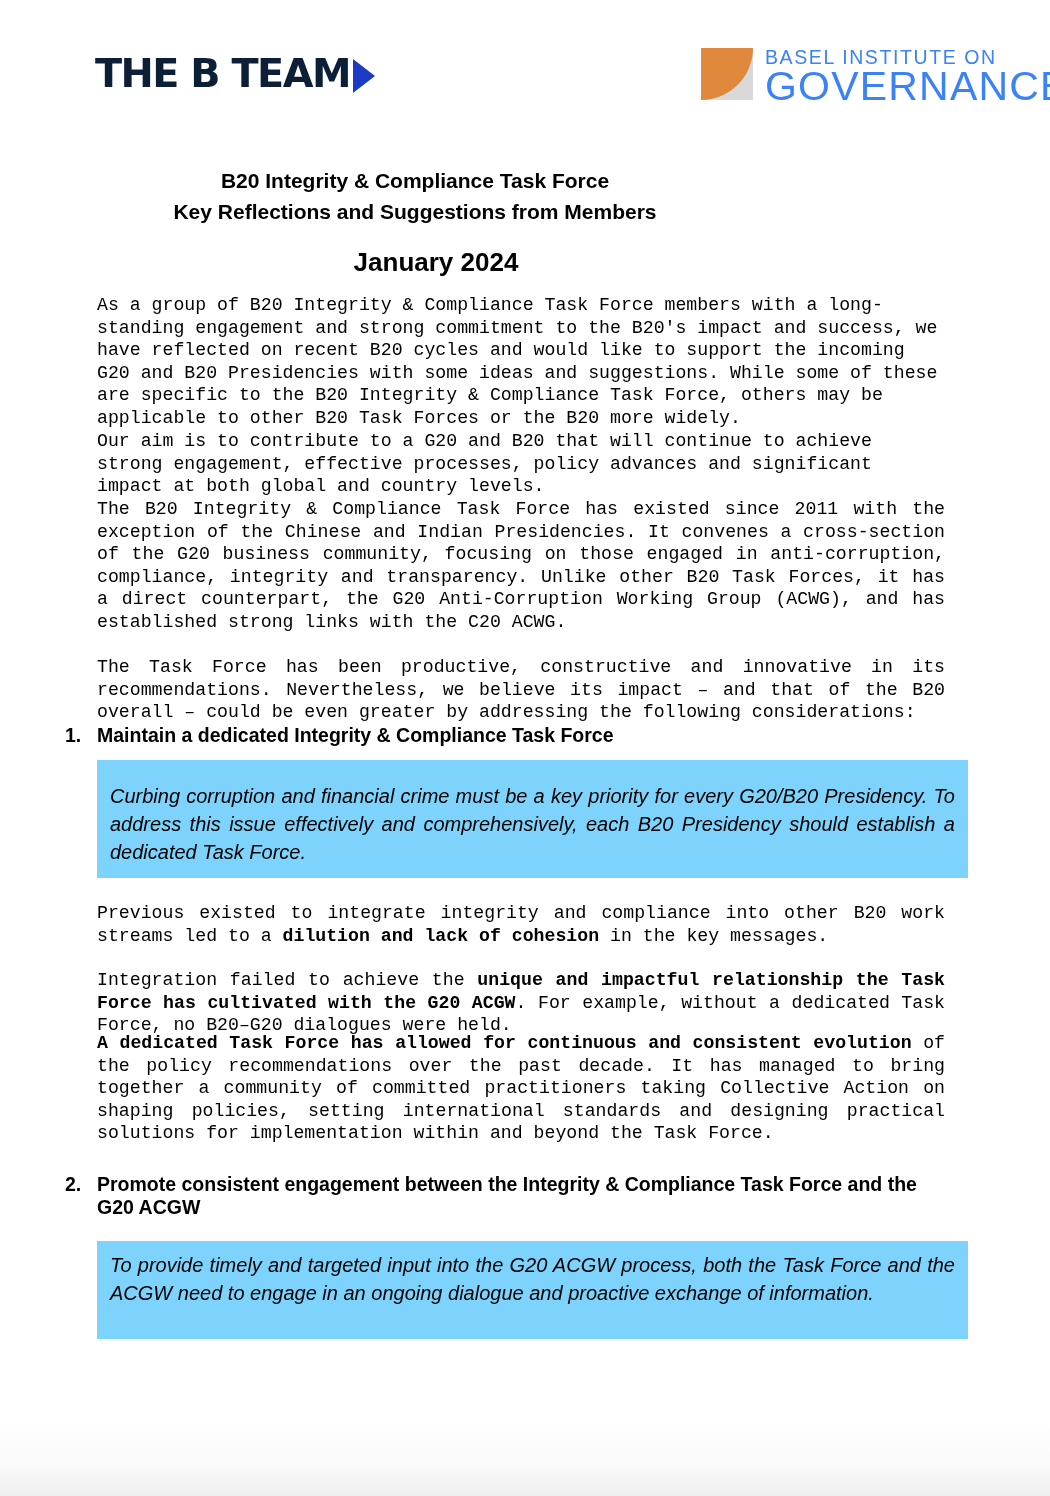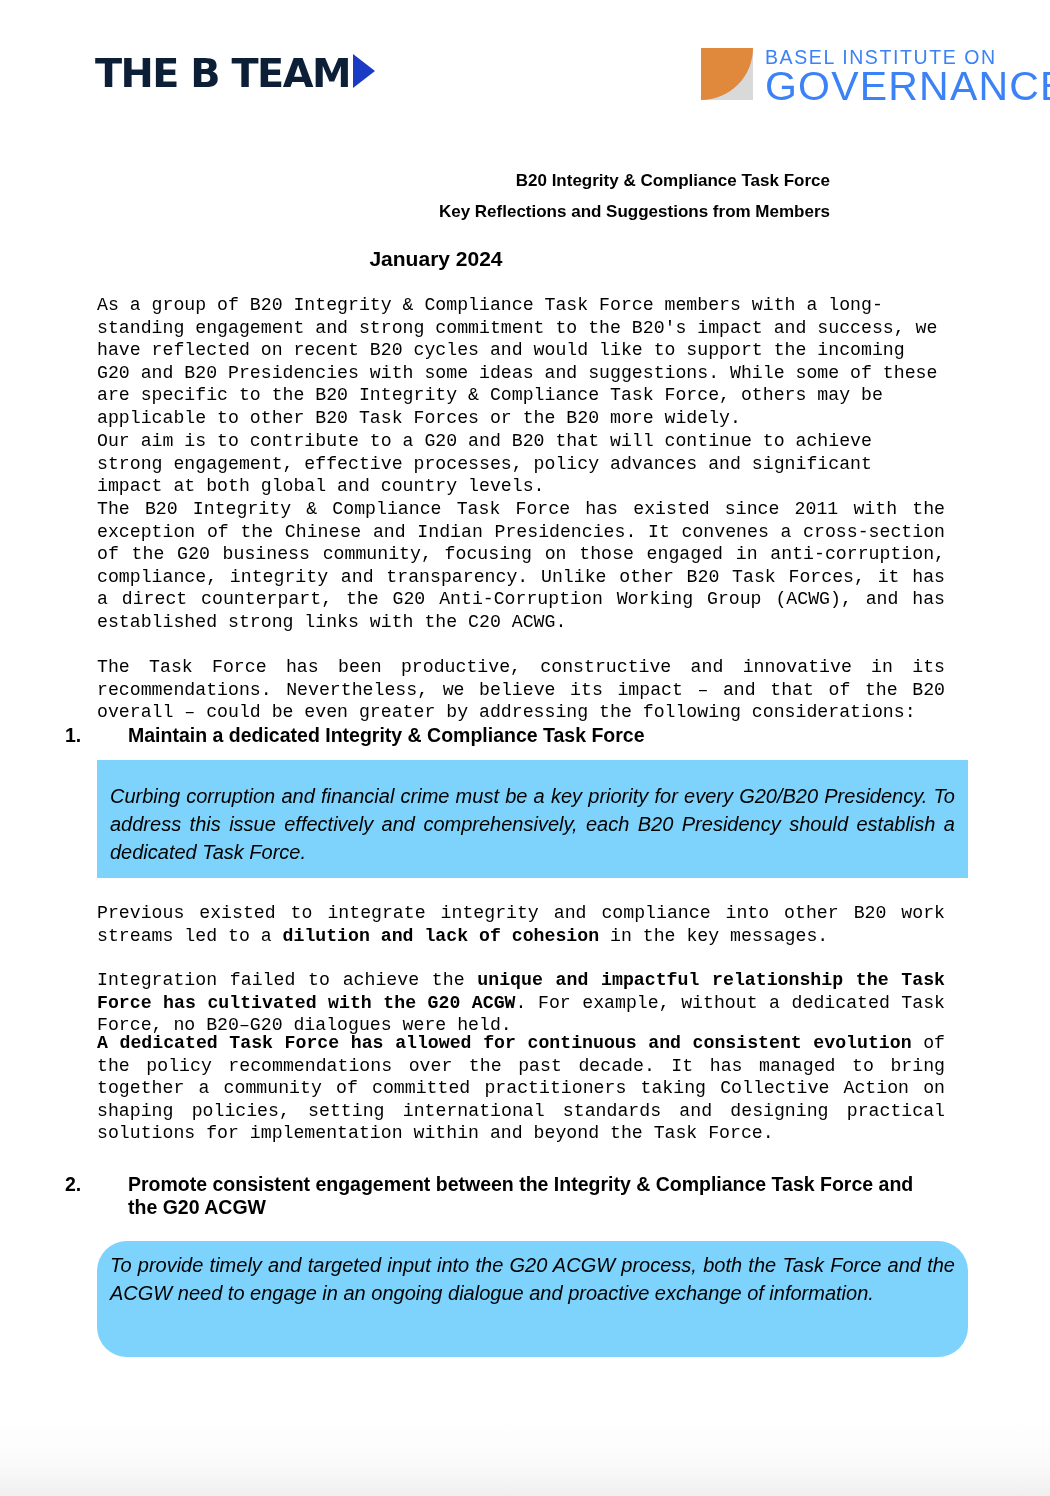--- a/index.html
+++ b/index.html
@@ -6,21 +6,21 @@
     body {
       width: 1050px; height: 1496px; overflow: hidden;
       background: linear-gradient(to bottom, #ffffff 0px, #ffffff 1420px, #fafafa 1465px, #efefef 1496px);
       font-family: "Liberation Sans", sans-serif;
       color: #000;
       position: relative;
     }
     .page { position: absolute; left: 0; top: 0; width: 1050px; height: 1496px; }
 
     
-    .bteam-logo { position: absolute; left: 95px; top: 54px; display: flex; align-items: flex-start; }
+    .bteam-logo { position: absolute; left: 95px; top: 54px; display: flex; align-items: flex-end; }
     .bteam-text {
       font-family: "DejaVu Sans", sans-serif; font-weight: bold;
       font-size: 39px; letter-spacing: -1.5px; color: #0c1f36; line-height: 1;
       transform: scaleX(1.02); transform-origin: left center;
     }
     .bteam-arrow {
       width: 0; height: 0; margin-left: 8px;
       border-top: 17px solid transparent; border-bottom: 17px solid transparent;
       border-left: 22px solid #1b3bc4;
     }
@@ -29,31 +29,31 @@
     .basel-mark { width: 52px; height: 52px; position: relative; background: #d9d9d9; overflow: hidden; margin-top: 0px; }
     .basel-mark::before {
       content: ""; position: absolute; left: -52px; top: -52px; width: 104px; height: 104px;
       border-radius: 50%; background: #e0893d;
     }
     .basel-text { margin-left: 12px; color: #3b82f6; }
     .basel-line1 { font-size: 19.5px; letter-spacing: 1.6px; line-height: 20px; margin-top: -1px; }
     .basel-line2 { font-size: 41px; letter-spacing: 1.2px; line-height: 32px; margin-top: 3px; }
 
     
-    .title { position: absolute; left: 0; width: 830px; top: 165px; text-align: right; font-weight: bold; font-size: 17px; line-height: 31px; }
-    .date { position: absolute; left: 0; width: 872px; top: 247px; text-align: center; font-weight: bold; font-size: 21px; }
+    .title { position: absolute; left: 0; width: 830px; top: 165px; text-align: center; font-weight: bold; font-size: 21px; line-height: 31px; }
+    .date { position: absolute; left: 0; width: 872px; top: 247px; text-align: center; font-weight: bold; font-size: 26px; }
 
     
     .para { position: absolute; left: 97px; width: 848px; font-size: 18.2px; line-height: 22.6px; font-family: Liberation Mono, monospace; }
     .para.justify { text-align: justify; text-align-last: left; }
     .para b { font-weight: bold; }
 
     .heading { position: absolute; left: 65px; width: 880px; font-weight: bold; font-size: 19.5px; line-height: 23px; display: flex; }
     .heading .num { width: 32px; flex: none; }
-    .heading .txt { flex: 1; margin-left: 31px; }
+    .heading .txt { flex: 1; }
 
     .callout {
       position: absolute; left: 97px; width: 871px; background: #7dd3fc;
       box-sizing: border-box; padding: 22px 13px 14px 13px;
     }
     .callout p {
       margin: 0; font-style: italic; font-size: 20px; line-height: 28px;
       text-align: justify; text-align-last: left;
     }
   </style>
@@ -105,17 +105,17 @@
 
   <div class="para justify" style="top:1032px;">
     <span></span><b>A dedicated Task Force has allowed for continuous and consistent evolution</b><span> of the policy recommendations over the past decade. It has managed to bring together a community of committed practitioners taking Collective Action on shaping policies, setting international standards and designing practical solutions for implementation within and beyond the Task Force.</span>
   </div>
 
   <div class="heading" style="top:1173px;">
     <span class="num">2.</span>
     <span class="txt">Promote consistent engagement between the Integrity &amp; Compliance Task Force and the G20 ACGW</span>
   </div>
 
-  <div class="callout" style="top:1241px; height:116px; padding-top:10px;border-radius:30px;">
+  <div class="callout" style="top:1241px; height:98px; padding-top:10px;">
     <p>To provide timely and targeted input into the G20 ACGW process, both the Task Force and the ACGW need to engage in an ongoing dialogue and proactive exchange of information.</p>
   </div>
 
 </div>
 
 </body></html>

